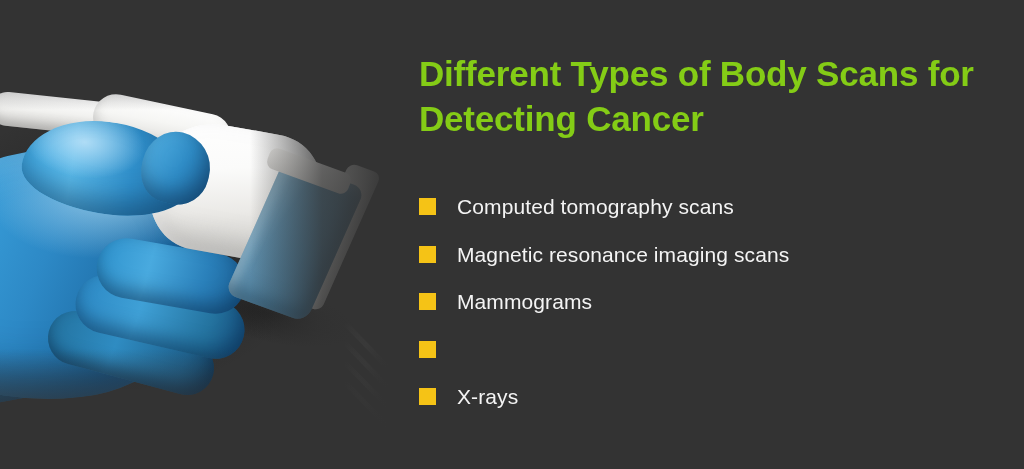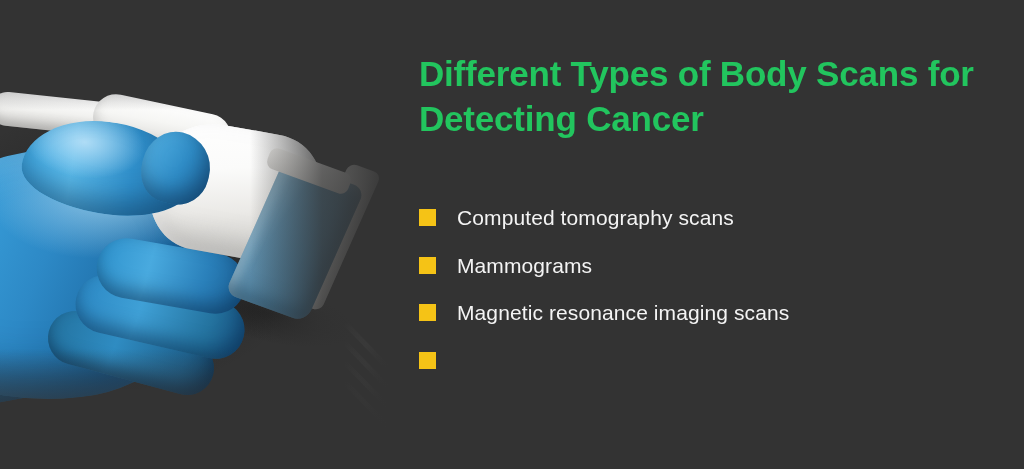--- a/index.html
+++ b/index.html
@@ -254,31 +254,31 @@
     width: 580px;
     height: 469px;
   }
 
   .headline {
     position: absolute;
     top: 52px;
     left: 0;
     margin: 0;
     width: 560px;
-    color: #22c55e;
+    color: #84cc16;
     font-family: "Liberation Sans", sans-serif;
     font-size: 35px;
     font-weight: 700;
     line-height: 1.28;
     letter-spacing: -0.2px;
   }
 
   .scan-list {
     position: absolute;
-    top: 194px;
+    top: 183px;
     left: 0;
     margin: 0;
     padding: 0;
     list-style: none;
     width: 560px;
     text-align: center;
   }
   .scan-item {
     display: flex;
     align-items: center;
@@ -346,25 +346,29 @@
 
     <h1 class="headline">Different Types of Body Scans for Detecting Cancer</h1>
 
     <ul class="scan-list">
       <li class="scan-item">
         <span class="bullet"></span>
         <span class="scan-label">Computed tomography scans</span>
       </li>
       <li class="scan-item">
         <span class="bullet"></span>
+        <span class="scan-label">Magnetic resonance imaging scans</span>
+      </li>
+      <li class="scan-item">
+        <span class="bullet"></span>
         <span class="scan-label">Mammograms</span>
       </li>
       <li class="scan-item">
         <span class="bullet"></span>
-        <span class="scan-label">Magnetic resonance imaging scans</span>
-      </li>
-      <li class="scan-item">
-        <span class="bullet"></span>
+      </li>
+      <li class="scan-item">
+        <span class="bullet"></span>
+        <span class="scan-label">X-rays</span>
       </li>
     </ul>
 
   </div>
 </div>
 
 </body></html>

